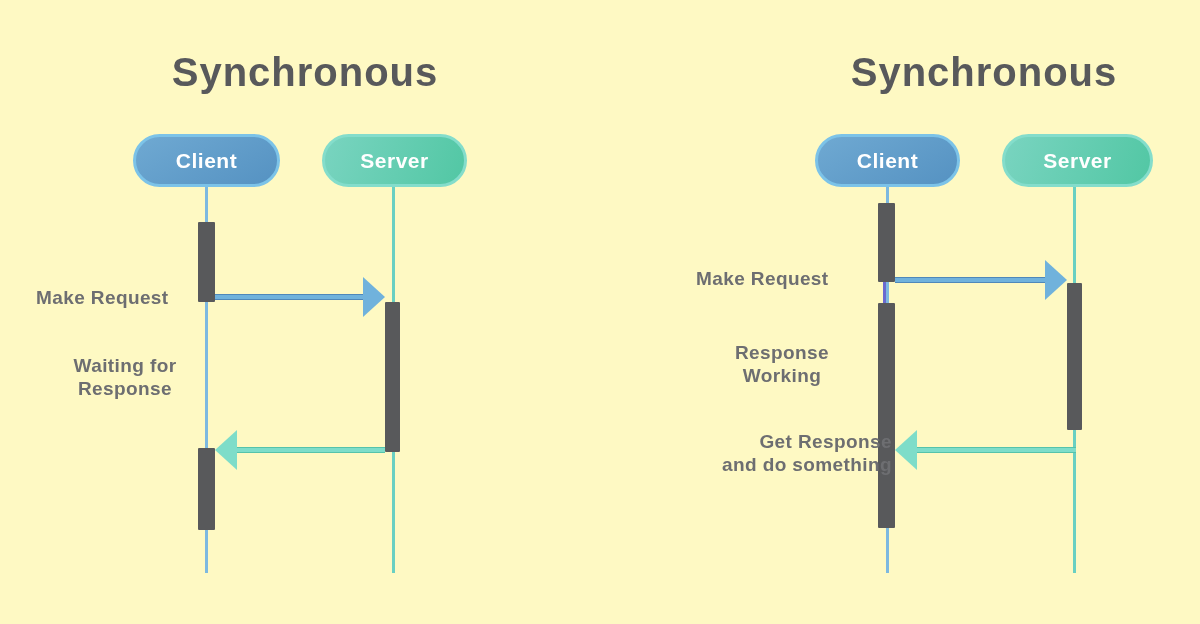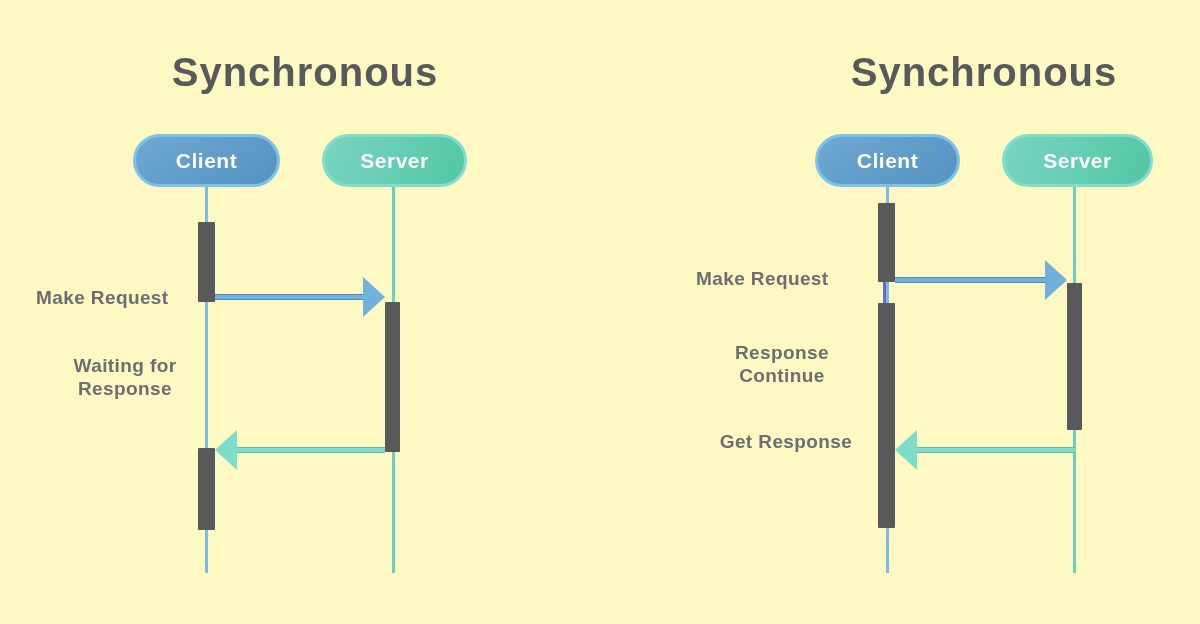--- a/index.html
+++ b/index.html
@@ -106,20 +106,21 @@
 
     <div class="abs shaft req" style="left:295px;top:277px;width:150px;"></div>
     <div class="abs head right" style="left:445px;top:260px;"></div>
 
     <div class="abs head left" style="left:295px;top:430px;"></div>
     <div class="abs shaft res" style="left:317px;top:447px;width:159px;"></div>
 
     <div class="abs lbl right" style="left:96px;top:267px;width:160px;">Make Request</div>
     <div class="abs lbl center" style="left:102px;top:341px;width:160px;">
       <div>Response</div>
-      <div>Continue</div>
+      <div>Working</div>
     </div>
-    <div class="abs lbl center" style="left:96px;top:430px;width:180px;">
+    <div class="abs lbl center" style="left:112px;top:430px;width:180px;text-align:right;">
       <div>Get Response</div>
+      <div>and do something</div>
     </div>
   </div>
 
 </div>
 
 </body></html>

